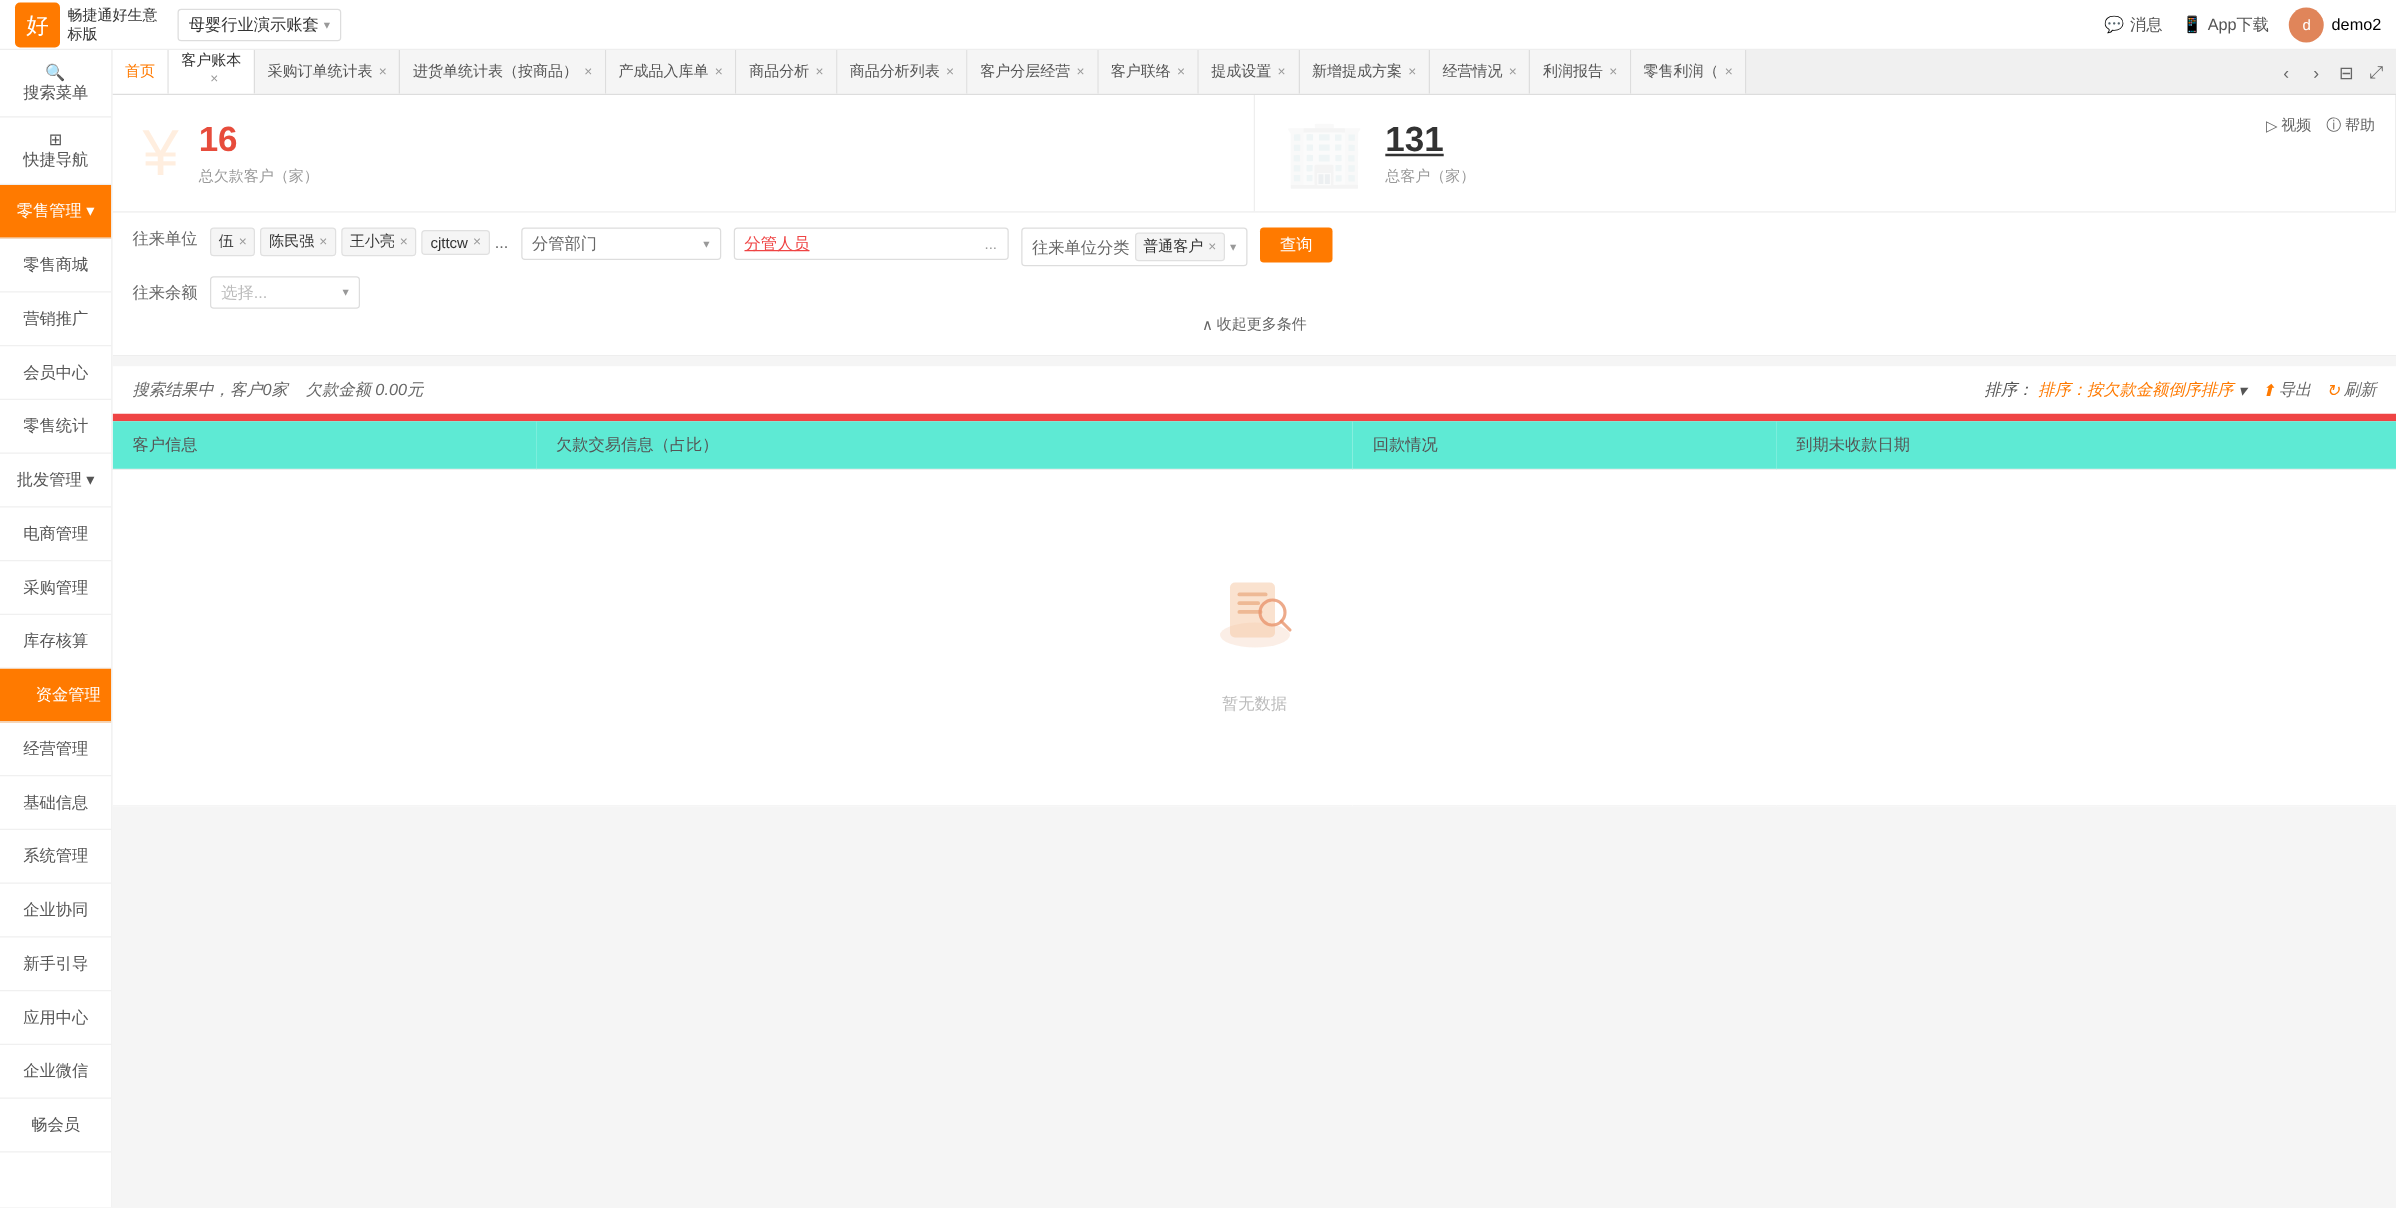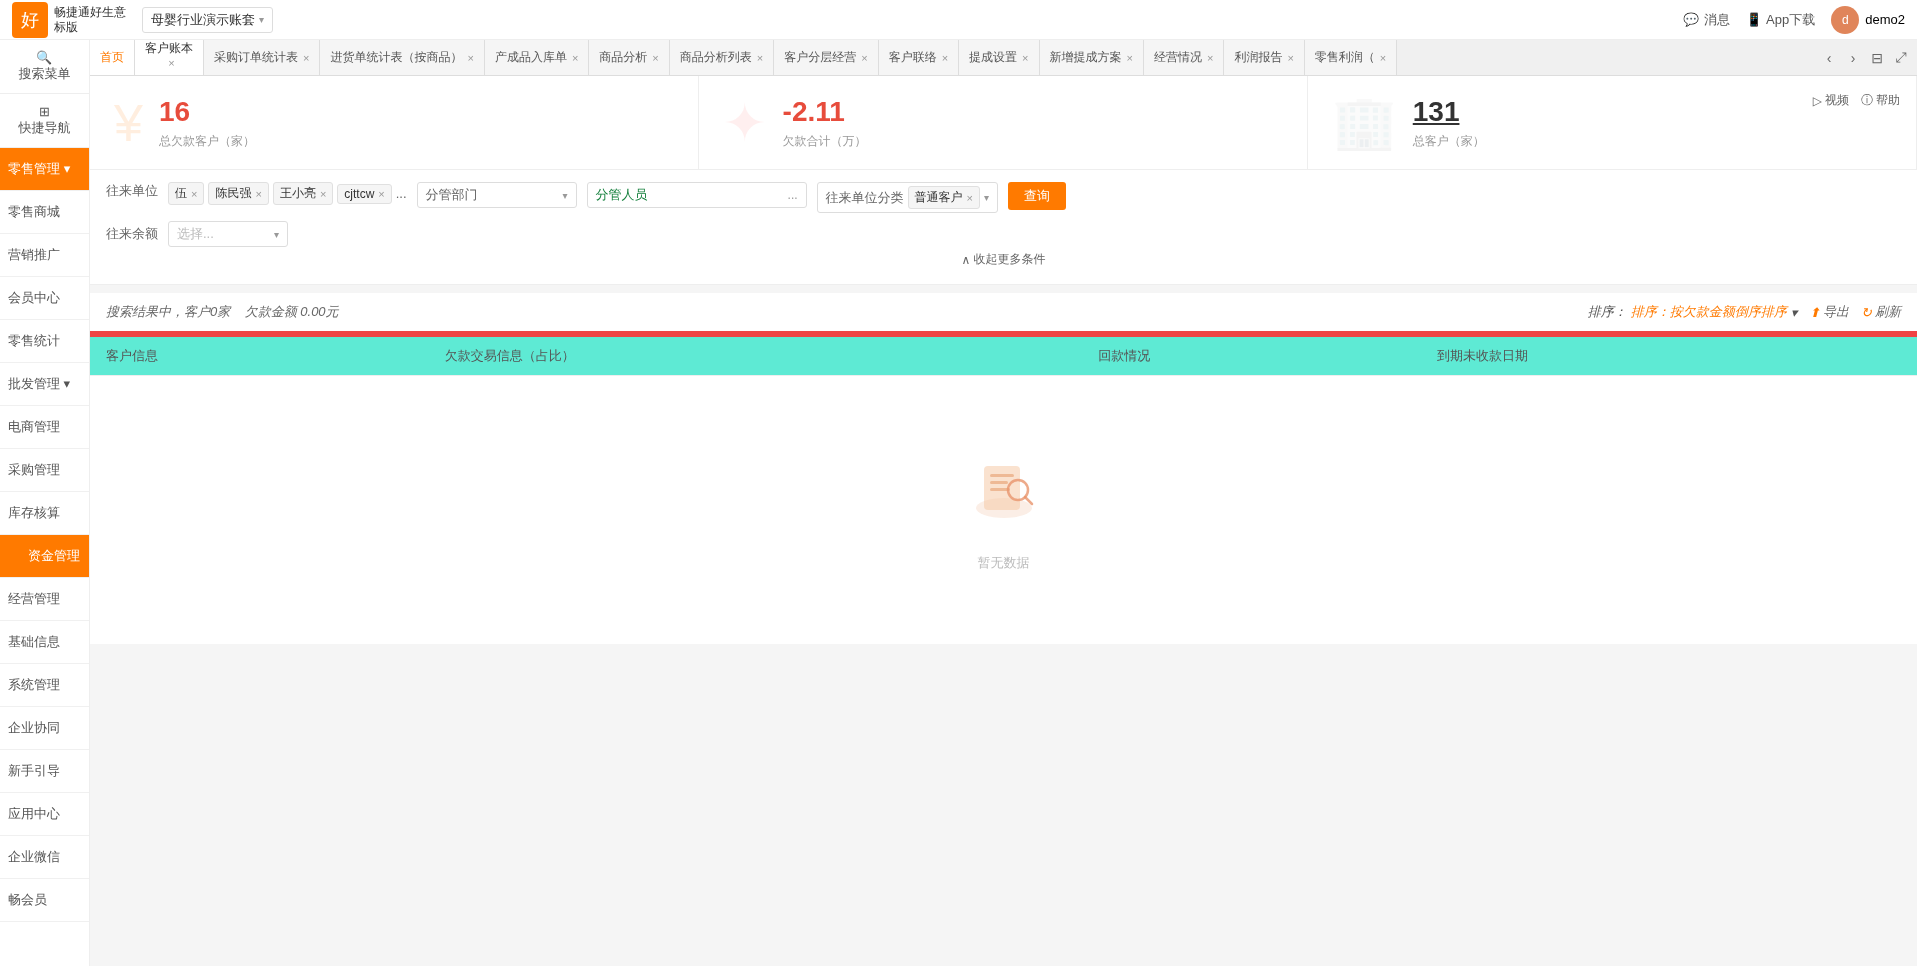--- a/index.html
+++ b/index.html
@@ -22,21 +22,21 @@
     .top-bar-user { display: flex; align-items: center; gap: 6px; cursor: pointer; }
     .user-avatar { width: 28px; height: 28px; border-radius: 50%; background: #e0855a; display: flex; align-items: center; justify-content: center; color: white; font-size: 12px; }
 
     
     .main-layout { display: flex; flex: 1; overflow: hidden; }
 
     
     .sidebar { width: 90px; background: #fff; border-right: 1px solid #eee; display: flex; flex-direction: column; overflow-y: auto; flex-shrink: 0; }
     .sidebar-search { padding: 10px 8px; color: #555; cursor: pointer; text-align: center; font-size: 13px; border-bottom: 1px solid #eee; }
     .sidebar-nav { padding: 10px 8px; color: #555; cursor: pointer; text-align: center; font-size: 13px; border-bottom: 1px solid #eee; }
-    .sidebar-item { padding: 12px 8px; color: #555; cursor: pointer; font-size: 13px; border-bottom: 1px solid #f0f0f0; }
+    .sidebar-item { padding: 12px 8px; color: #555; cursor: pointer; text-align: center; font-size: 13px; border-bottom: 1px solid #f0f0f0; }
     .sidebar-item.active { background: #ff7a00; color: white; }
 
     
     .content-area { flex: 1; display: flex; flex-direction: column; overflow: hidden; }
 
     
     .tab-bar {
       display: flex; align-items: center; background: #f0f0f0; border-bottom: 1px solid #ddd;
       height: 36px; flex-shrink: 0; overflow: hidden;
     }
@@ -247,27 +247,20 @@
 
       <div class="stats-row">
         <div class="stat-item">
           <div class="stat-icon orange" style="font-size:52px;opacity:0.12;">¥</div>
           <div class="stat-content">
             <div class="stat-value red">16</div>
             <div class="stat-label">总欠款客户（家）</div>
           </div>
         </div>
         <div class="stat-item">
-          <div class="stat-icon" style="color:#ff6b6b;opacity:0.1;font-size:52px;">✦</div>
-          <div class="stat-content">
-            <div class="stat-value red">-2.11</div>
-            <div class="stat-label">欠款合计（万）</div>
-          </div>
-        </div>
-        <div class="stat-item">
           <div class="stat-icon" style="color:#5b9bd5;opacity:0.1;font-size:52px;">🏢</div>
           <div class="stat-content">
             <div class="stat-value dark" style="text-decoration:underline;">131</div>
             <div class="stat-label">总客户（家）</div>
           </div>
           <div class="stat-help">
             <div class="help-btn">
               <span>▷</span>
               <span>视频</span>
             </div>
@@ -300,21 +293,21 @@
               <span class="tag-close">×</span>
             </div>
             <span class="filter-more">...</span>
           </div>
           <div class="filter-select" style="min-width:160px;">
             <span class="filter-label" style="margin-right:4px;">分管部门</span>
             <span class="placeholder"></span>
             <span class="chevron">▾</span>
           </div>
           <div class="filter-input-wrap" style="min-width:220px;">
-            <span style="color:#15803d;margin-right:4px;">分管人员</span>
+            <span style="color:#ef4444;margin-right:4px;text-decoration:underline;">分管人员</span>
             <span style="flex:1;"></span>
             <span class="filter-more-btn">...</span>
           </div>
           <div class="filter-select" style="min-width:160px;">
             <span class="filter-label" style="margin-right:4px;">往来单位分类</span>
             <div class="filter-tag" style="margin-right:4px;">
               <span>普通客户</span>
               <span class="tag-close">×</span>
             </div>
             <span class="chevron">▾</span>

